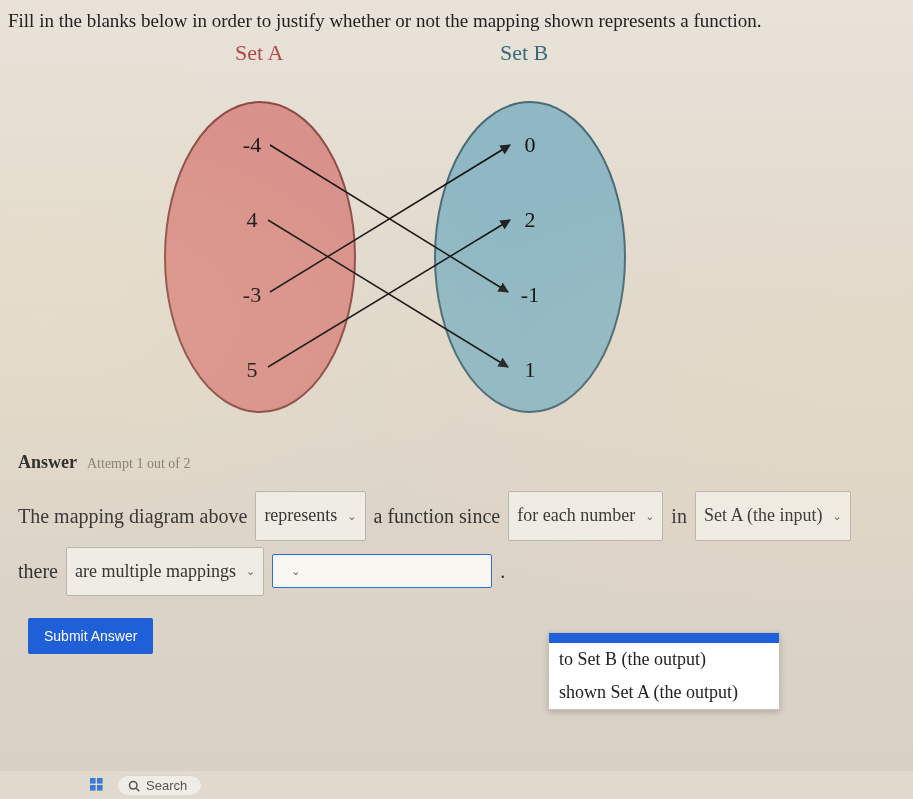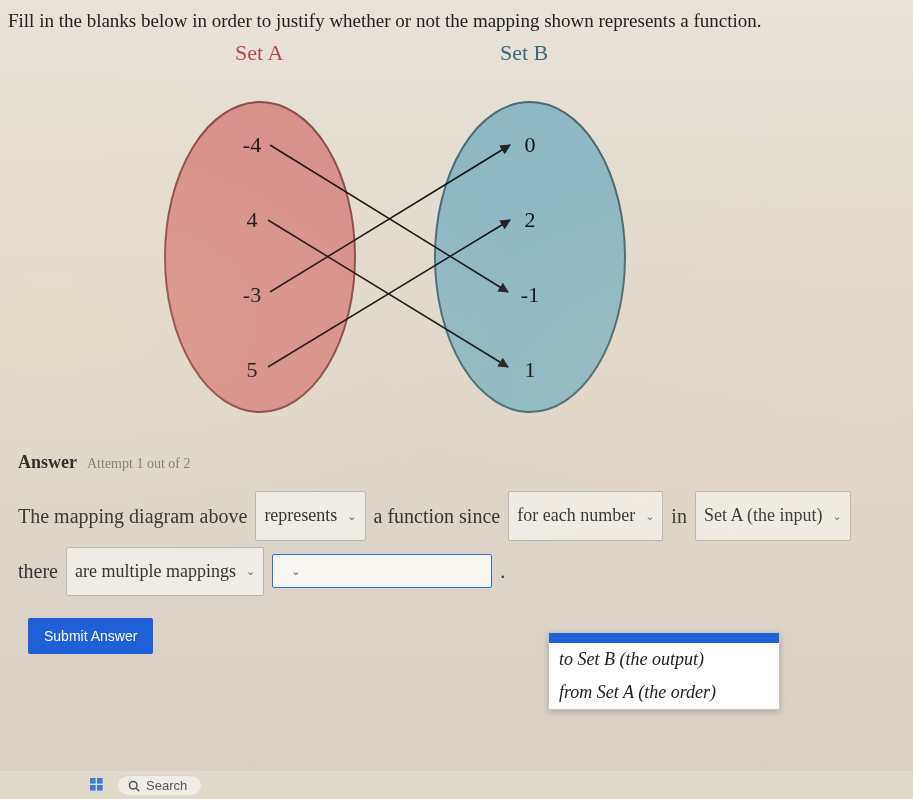--- a/index.html
+++ b/index.html
@@ -92,21 +92,20 @@
     font-size: 18px;
     z-index: 10;
   }
   .dropdown .hdr {
     height: 10px;
     background: #1f5fd8;
   }
   .dropdown .opt {
     padding: 6px 10px;
     color: #222;
-    font-style: italic;
   }
   .taskbar {
     position: absolute;
     left: 0; right: 0; bottom: 0;
     height: 28px;
     background: rgba(230,224,214,.6);
     display: flex;
     align-items: center;
     gap: 14px;
     padding-left: 90px;
@@ -199,21 +198,21 @@
     <span class="chev">⌄</span>
   </span>
   <span>.</span>
 </div>
 
 <button class="submit-btn">Submit Answer</button>
 
 <div class="dropdown">
   <div class="hdr"></div>
   <div class="opt">to Set B (the output)</div>
-  <div class="opt">from Set A (the order)</div>
+  <div class="opt">shown Set A (the output)</div>
 </div>
 
 <div class="taskbar">
   <span style="width:14px;height:14px;display:inline-block;">
     <svg viewBox="0 0 10 10">
         <rect x="0" y="0" width="4" height="4" fill="#3a7bd5"></rect>
         <rect x="5" y="0" width="4" height="4" fill="#3a7bd5"></rect>
         <rect x="0" y="5" width="4" height="4" fill="#3a7bd5"></rect>
         <rect x="5" y="5" width="4" height="4" fill="#3a7bd5"></rect>
       </svg>

